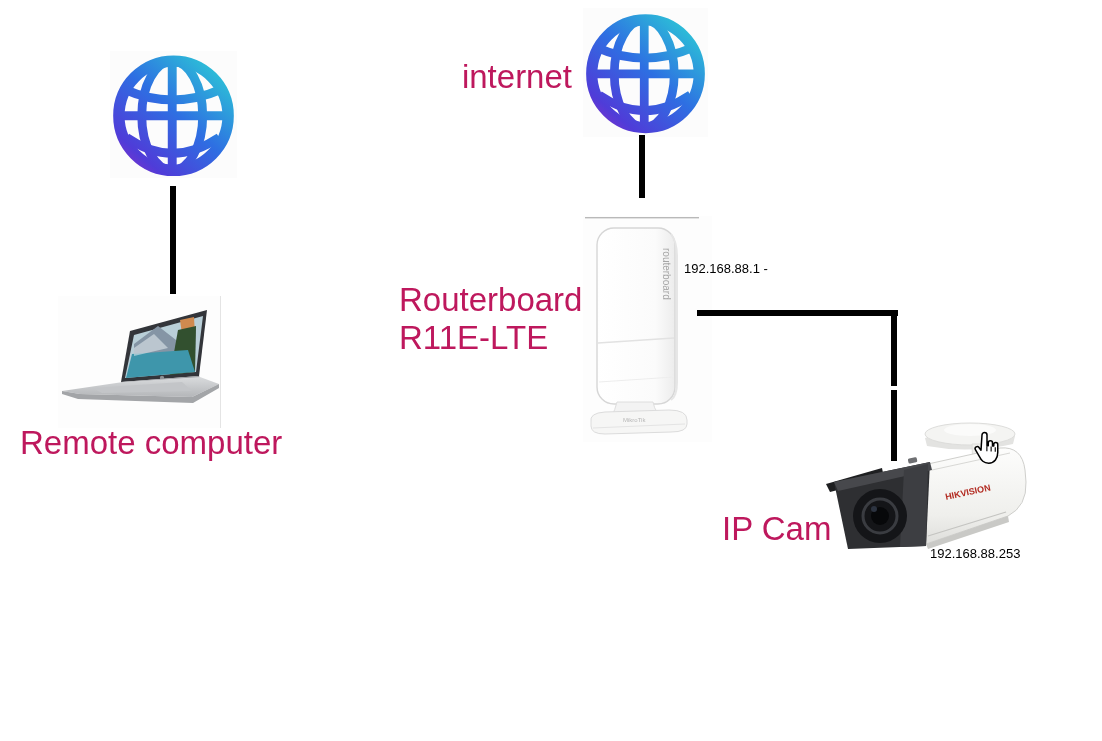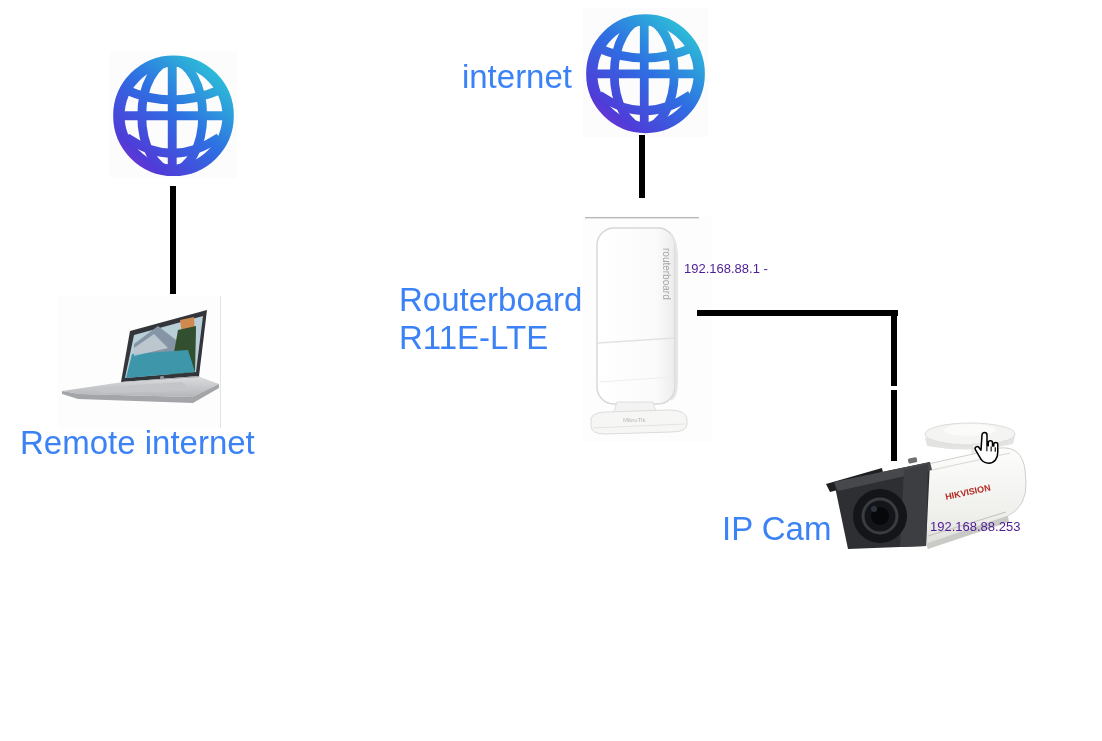--- a/index.html
+++ b/index.html
@@ -1,21 +1,21 @@
 <!DOCTYPE html>
 <html><head>
 <meta charset="utf-8">
 <style>
   html,body{margin:0;padding:0;background:#fff;}
   body{width:1102px;height:741px;position:relative;overflow:hidden;
        font-family:"Liberation Sans", sans-serif;color:#000;}
   .abs{position:absolute;}
   .edge{position:absolute;background:#000;}
-  .lbl{position:absolute;font-size:33px;line-height:38px;color:#3b82f6;white-space:pre-line;}
-  .small{position:absolute;font-size:13px;line-height:20px;color:#4c1d95;white-space:nowrap;}
+  .lbl{position:absolute;font-size:33px;line-height:38px;color:#be185d;white-space:pre-line;}
+  .small{position:absolute;font-size:13px;line-height:20px;color:#000000;white-space:nowrap;}
   .imgbox{position:absolute;background:#fcfcfc;}
   svg{display:block;width:100%;height:100%;}
 </style>
 </head>
 <body>
 
 <svg width="0" height="0" style="position:absolute">
   <defs>
     <linearGradient id="globeGrad" gradientUnits="userSpaceOnUse" x1="85" y1="8" x2="8" y2="96">
       <stop offset="0" stop-color="#2cc8d6"></stop>
@@ -71,21 +71,21 @@
 
     <polygon points="63,86 141,80 143,84 65,90" fill="#96999d"></polygon>
 
     <polygon points="4,95 65,86 142,81 161,88 134,101 22,98" fill="url(#silver)"></polygon>
     <polygon points="34,92 124,86 134,95 44,97" fill="#c3c5c8"></polygon>
 
     <polygon points="4,95 22,98 134,101 161,88 161,92 135,107 20,103 4,98" fill="#a3a5a8"></polygon>
   </svg>
 </div>
 
-<div class="lbl" style="left:20px;top:424px;">Remote internet</div>
+<div class="lbl" style="left:20px;top:424px;">Remote computer</div>
 
 <div class="lbl" style="left:400px;top:58px;width:172px;text-align:right;">internet</div>
 
 <div class="imgbox" style="left:583px;top:8px;width:125px;height:129px;">
   <svg viewBox="0 0 100 100">
     <g fill="none" stroke="url(#globeGrad)">
       <circle cx="50" cy="51" r="43" stroke-width="9"></circle>
       <ellipse cx="49" cy="51" rx="24" ry="43" stroke-width="7"></ellipse>
       <line x1="49" y1="9" x2="49" y2="93" stroke-width="7"></line>
       <line x1="8" y1="51" x2="92" y2="51" stroke-width="7"></line>
@@ -155,20 +155,20 @@
     <circle cx="60" cy="96" r="17" fill="none" stroke="#3a3c41" stroke-width="3"></circle>
     <circle cx="60" cy="96" r="9" fill="#07080a"></circle>
     <circle cx="54" cy="89" r="3" fill="#2c3340"></circle>
 
     <rect x="88" y="38" width="9" height="5" rx="1.5" fill="#6e6f72" transform="rotate(-12 92 40)"></rect>
   </svg>
 </div>
 
 <div class="lbl" style="left:722px;top:504px;margin-top:6px;">IP Cam</div>
 
-<div class="small" style="left:930px;top:517px;">192.168.88.253</div>
+<div class="small" style="left:930px;top:544px;">192.168.88.253</div>
 
 <div class="abs" style="left:972px;top:431px;width:30px;height:38px;">
   <svg viewBox="0 0 24 30">
     <path d="M8 3 a2 2 0 0 1 4 0 v8.5 h1 v-2.2 a1.7 1.7 0 0 1 3.4 0 v2.4 h1 v-1.2 a1.6 1.6 0 0 1 3.2 0 v6.5 c0 4.5 -2.6 8.5 -7.2 8.5 c-4.2 0 -5.8 -2 -7.8 -5.8 l-2.9 -5 c-1 -1.8 1.7 -3.4 2.9 -1.7 l1.6 2.2 z" fill="#ffffff" stroke="#000000" stroke-width="1.2" stroke-linejoin="round"></path>
     <path d="M11.9 12 v4 M15.3 12.2 v4 M18.6 12.8 v3.6" stroke="#000" stroke-width="0.9" fill="none"></path>
   </svg>
 </div>
 
 </body></html>

